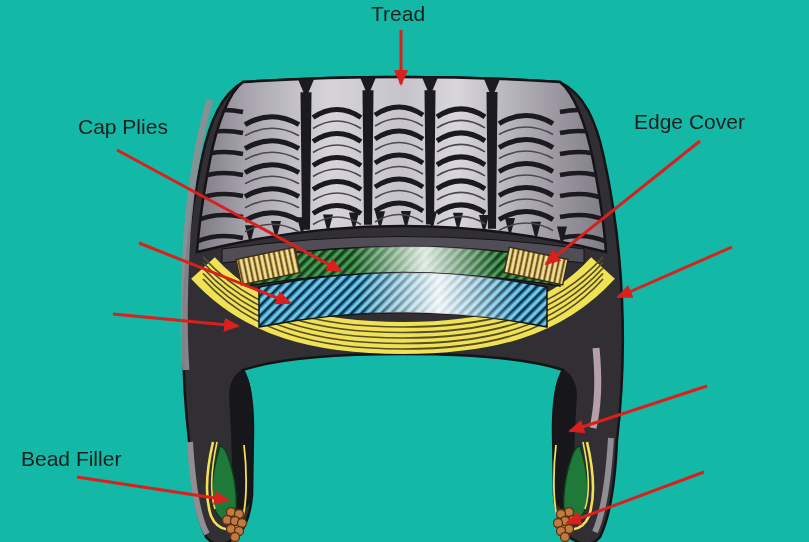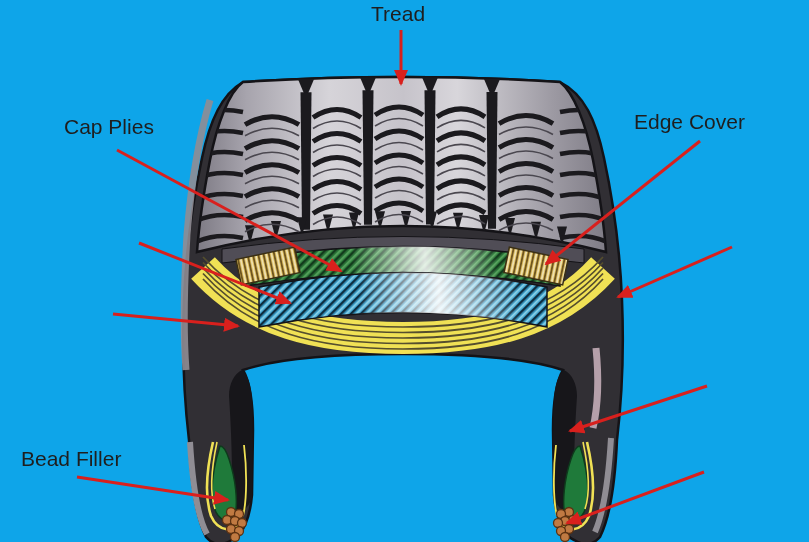--- a/index.html
+++ b/index.html
@@ -1,17 +1,17 @@
 <!DOCTYPE html>
 <html style="--arrow-red: #d9201d; --label-text: #1f1e1e; --rubber-dark: #312f34; --outline-black: #141317; --groove-black: #1b1a1e; --cut-gray: #908d94; --pink-cut: #b5a0aa; --cap-ply-green: #2e7a3b; --cap-ply-dark: #123b1c; --cap-ply-light: #63b067; --steel-belt-blue: #3fa3cf; --steel-belt-dark: #0c2c3e; --steel-belt-light: #9fdcec; --carcass-yellow: #f0e155; --carcass-stripe: #554e2e; --edge-gold: #d9b959; --edge-brown: #6e5520; --edge-cream: #f8f1d2; --bead-filler-green: #1f7a3a; --bead-copper: #c07a42; --copper-outline: #5c3212; --background: #ffffff;"><head>
 <meta charset="utf-8">
 <style>
   html,body{margin:0;padding:0;background:#fff;}
   .stage{
-    position:relative;width:809px;height:542px;background:#0ea5e9;overflow:hidden;
+    position:relative;width:809px;height:542px;background:#14b8a6;overflow:hidden;
     font-family:"Liberation Sans", sans-serif;
   }
   .stage svg{position:absolute;left:0;top:0;}
   .label{
     position:absolute;
     font-size:21px;line-height:24px;color:var(--label-text,#1f1e1e);
     white-space:nowrap;letter-spacing:0;
   }
   .arrow{stroke:var(--arrow-red,#d9201d);stroke-width:3;fill:none;}
 </style>
@@ -228,16 +228,16 @@
       <line class="arrow" x1="113" y1="314" x2="238" y2="326"></line>
       <line class="arrow" x1="77" y1="477" x2="228" y2="500"></line>
       <line class="arrow" x1="700" y1="141" x2="546" y2="264"></line>
       <line class="arrow" x1="732" y1="247" x2="618" y2="297"></line>
       <line class="arrow" x1="707" y1="386" x2="570" y2="431"></line>
       <line class="arrow" x1="704" y1="472" x2="567" y2="523"></line>
     </g>
   </svg>
 
   <div class="label" style="left:371px;top:2px">Tread</div>
-  <div class="label" style="left:64px;top:115px">Cap Plies</div>
+  <div class="label" style="left:78px;top:115px">Cap Plies</div>
   <div class="label" style="left:634px;top:110px">Edge Cover</div>
   <div class="label" style="left:21px;top:447px">Bead Filler</div>
 </div>
 
 </body></html>

